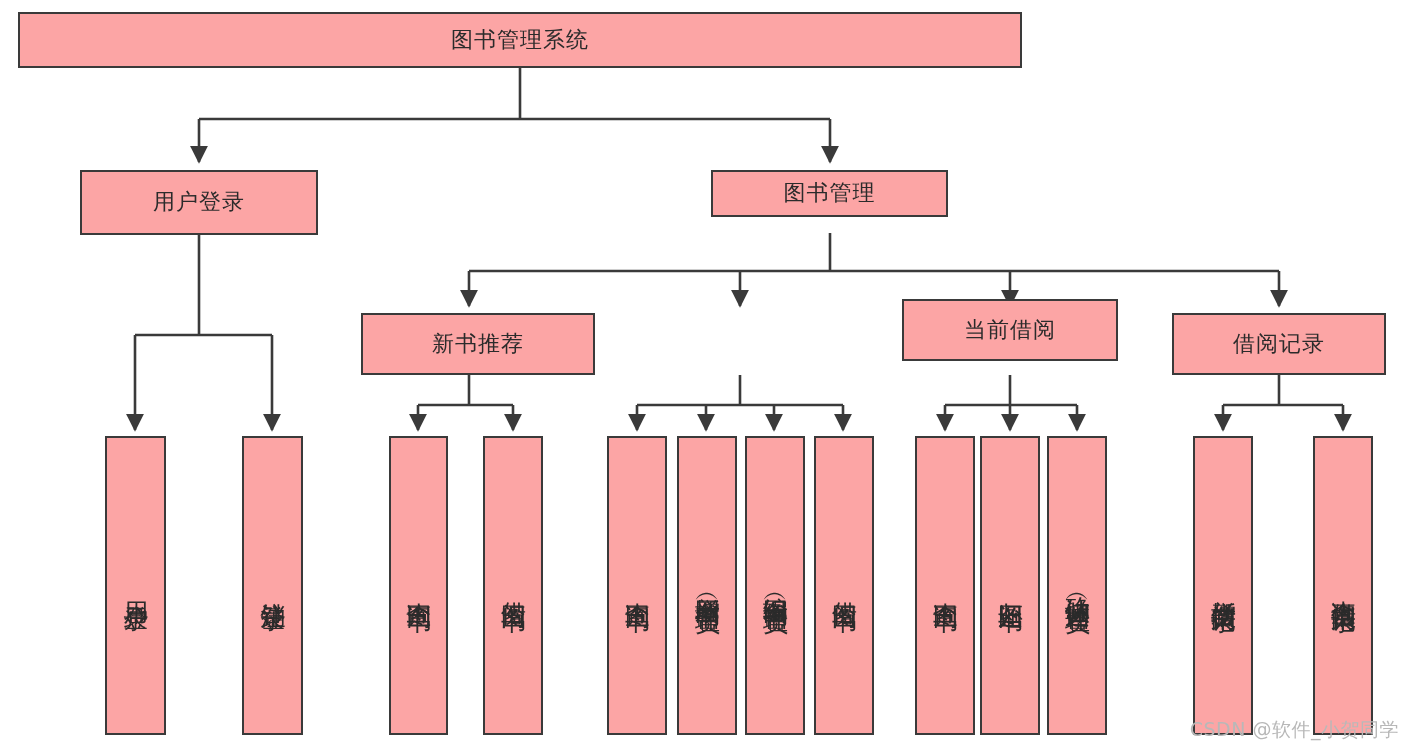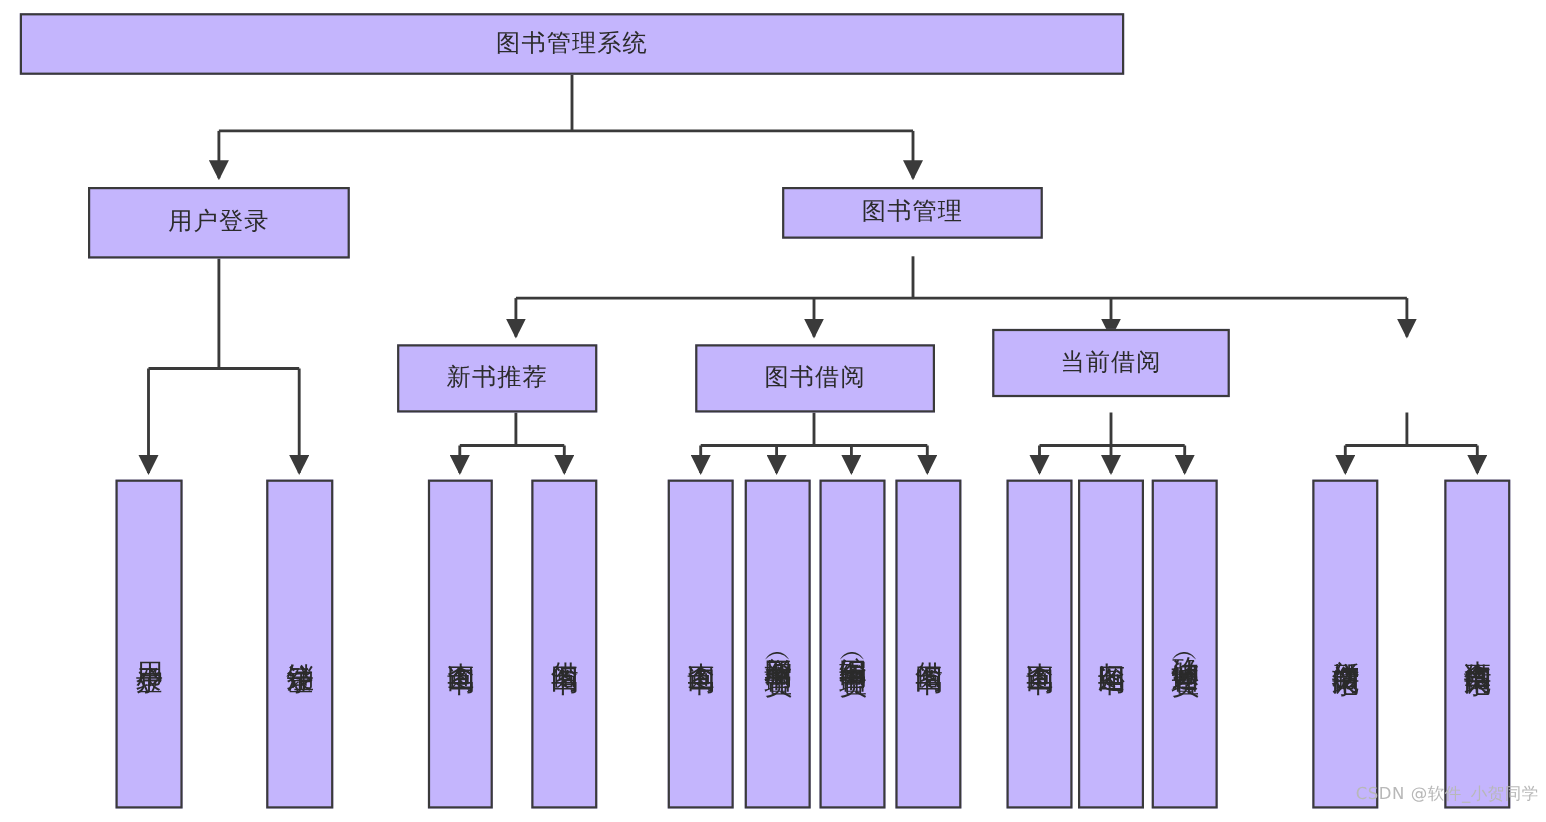--- a/index.html
+++ b/index.html
@@ -18,21 +18,21 @@
     position: absolute;
     left: 0;
     top: 0;
     width: 1405px;
     height: 747px;
   }
   .node-box {
     position: absolute;
     box-sizing: border-box;
     border: 2.5px solid #3a3a3a;
-    background: #c4b5fd;
+    background: #fca5a5;
     display: flex;
     align-items: center;
     justify-content: center;
     color: #2b2b2b;
   }
   .node-box.horizontal .node-label {
     font-size: 22px;
     line-height: 1.1;
     letter-spacing: 1px;
     white-space: nowrap;
@@ -53,22 +53,22 @@
     position: absolute;
     left: 0;
     top: 0;
     width: 1405px;
     height: 747px;
     pointer-events: none;
   }
   .watermark {
     position: absolute;
     right: 6px;
-    bottom: 16px;
-    font-size: 15px;
+    bottom: 4px;
+    font-size: 19px;
     color: #b8b8b8;
     letter-spacing: 0.5px;
     white-space: nowrap;
   }
 </style>
 </head>
 <body>
 
 <div id="diagram-root">
 
@@ -126,28 +126,28 @@
     <span class="node-label">图书管理系统</span>
   </div>
 
   <div class="node-box horizontal" style="left:80px; top:170px; width:238px; height:65px;">
     <span class="node-label">用户登录</span>
   </div>
   <div class="node-box horizontal" style="left:711px; top:170px; width:237px; height:47px;">
     <span class="node-label">图书管理</span>
   </div>
 
-  <div class="node-box horizontal" style="left:361px; top:313px; width:182px; height:62px;">
+  <div class="node-box horizontal" style="left:361px; top:313px; width:234px; height:62px;">
     <span class="node-label">新书推荐</span>
-  </div>
-  <div class="node-box horizontal" style="left:632px; top:313px; width:218px; height:62px;">
-    <span class="node-label">图书借阅</span>
   </div>
   <div class="node-box horizontal" style="left:902px; top:299px; width:216px; height:62px;">
     <span class="node-label">当前借阅</span>
+  </div>
+  <div class="node-box horizontal" style="left:1172px; top:313px; width:214px; height:62px;">
+    <span class="node-label">借阅记录</span>
   </div>
 
   <div class="node-box vertical" style="left:105px; top:436px; width:61px; height:299px;">
     <span class="node-label">用户登录</span>
   </div>
   <div class="node-box vertical" style="left:242px; top:436px; width:61px; height:299px;">
     <span class="node-label">注销登录</span>
   </div>
 
   <div class="node-box vertical" style="left:389px; top:436px; width:59px; height:299px;">

